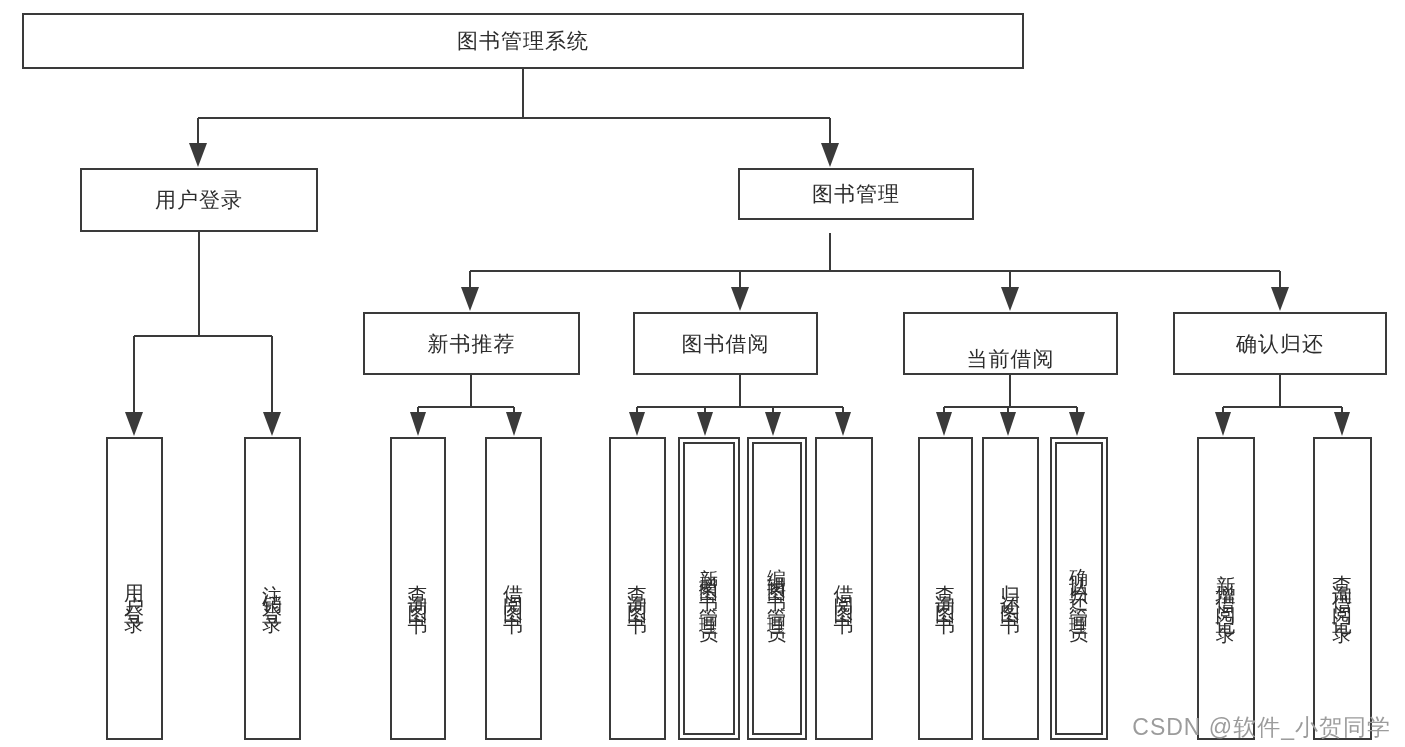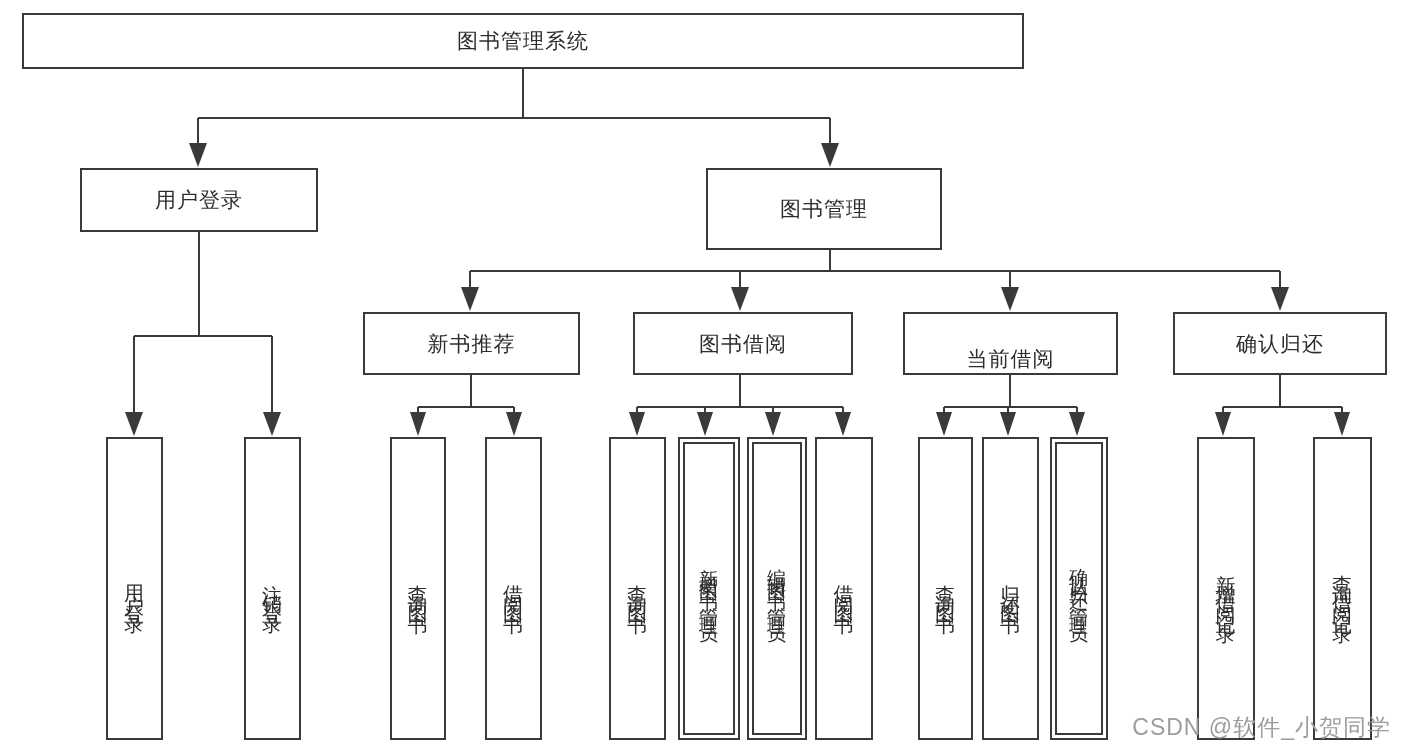--- a/index.html
+++ b/index.html
@@ -106,28 +106,28 @@
     <polygon points="1334,412 1350,412 1342,436" fill="#3a3a3a"></polygon>
   </svg>
 
   <div class="box h" style="left:22px; top:13px; width:1002px; height:56px;">
     <span>图书管理系统</span>
   </div>
 
   <div class="box h" style="left:80px; top:168px; width:238px; height:64px;">
     <span>用户登录</span>
   </div>
-  <div class="box h" style="left:706px; top:168px; width:236px; height:82px;">
+  <div class="box h" style="left:738px; top:168px; width:236px; height:52px;">
     <span>图书管理</span>
   </div>
 
   <div class="box h" style="left:363px; top:312px; width:217px; height:63px;">
     <span>新书推荐</span>
   </div>
-  <div class="box h" style="left:633px; top:312px; width:220px; height:63px;">
+  <div class="box h" style="left:633px; top:312px; width:185px; height:63px;">
     <span>图书借阅</span>
   </div>
   <div class="box h" style="left:903px; top:312px; width:215px; height:63px;align-items:flex-end;">
     <span>当前借阅</span>
   </div>
   <div class="box h" style="left:1173px; top:312px; width:214px; height:63px;">
     <span>确认归还</span>
   </div>
 
   <div class="box v" style="left:106px; top:437px; width:57px; height:303px;">

